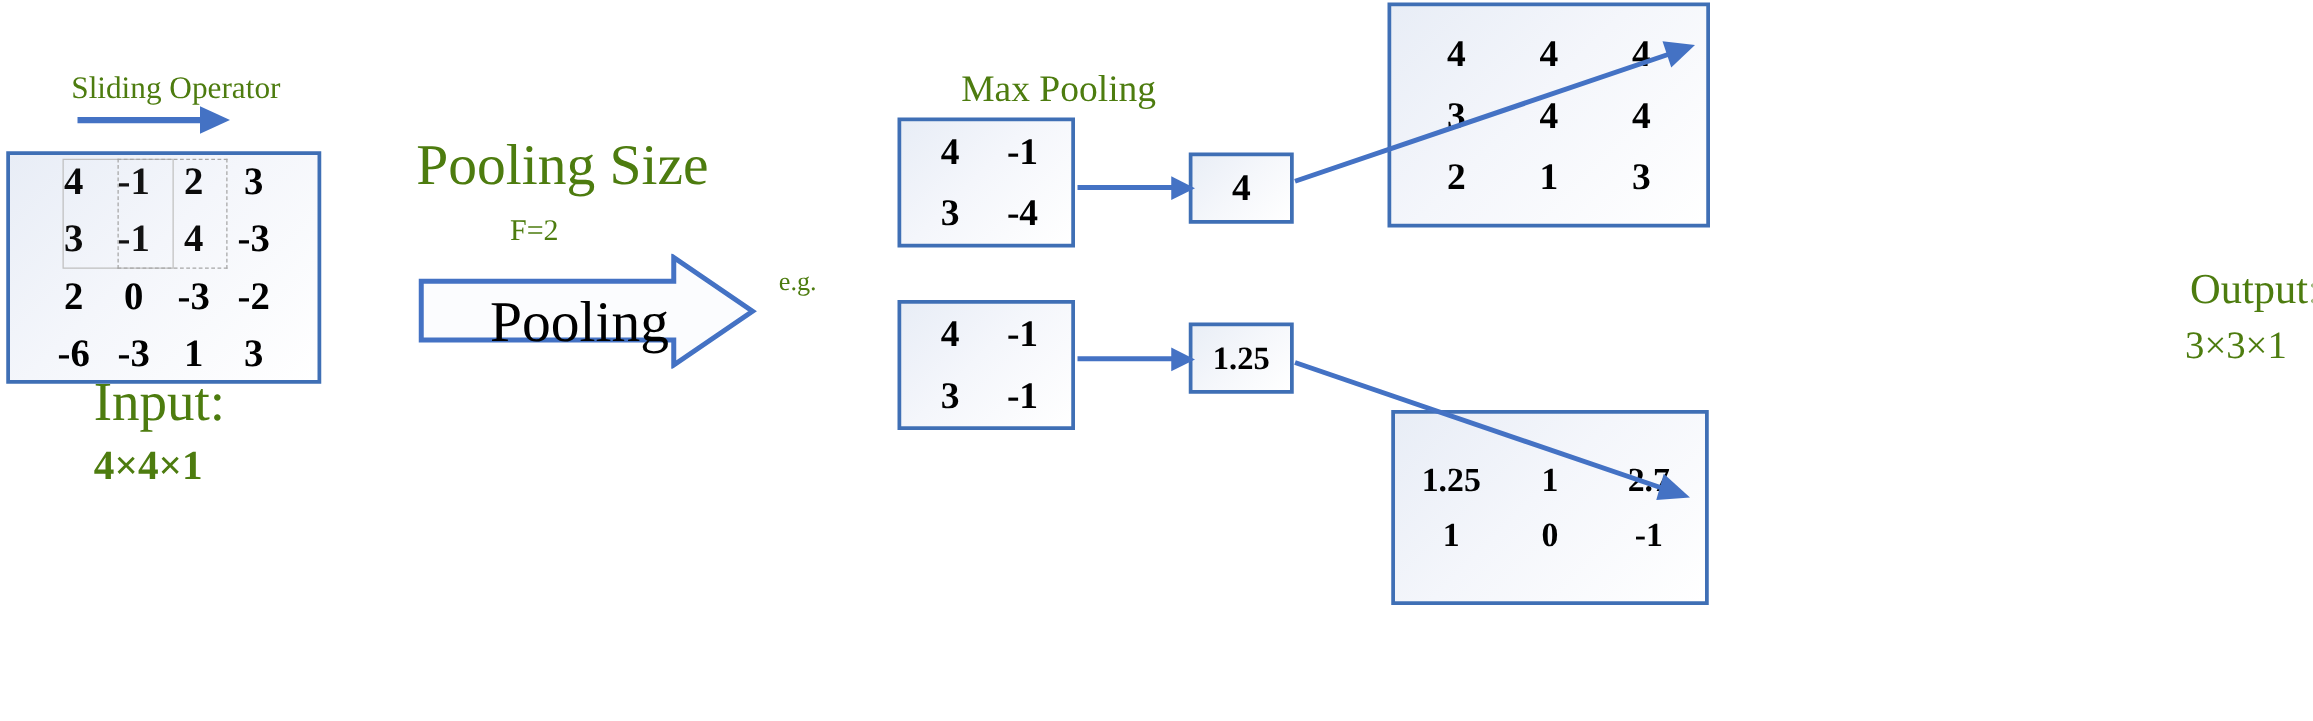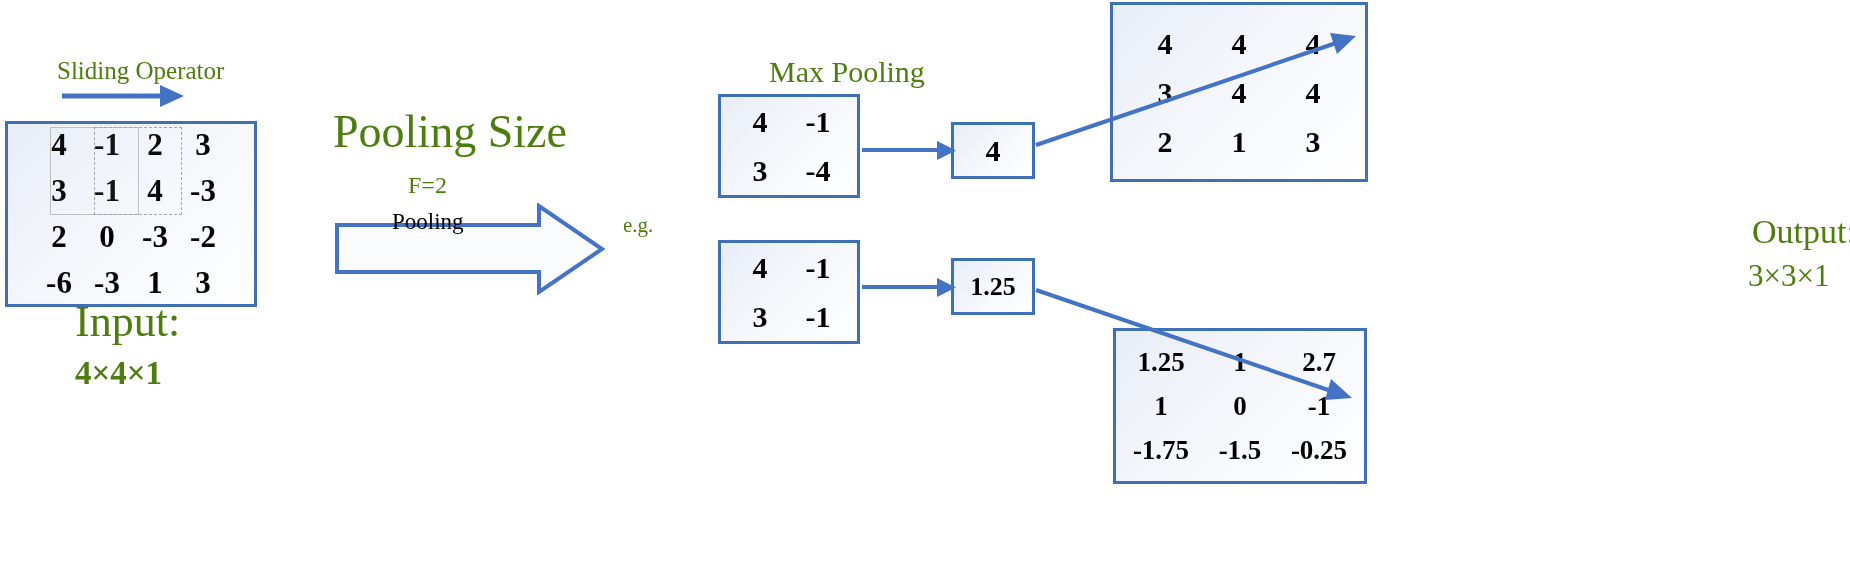--- a/index.html
+++ b/index.html
@@ -89,22 +89,22 @@
   #output-caption-1 { left: 1752px; top: 213px; font-size: 34px; }
   #output-caption-2 { left: 1748px; top: 258px; font-size: 31px; text-align: center; }
 
   
   #sliding-arrow { left: 60px; top: 83px; }
 
   
   #pooling-block-arrow { left: 334px; top: 203px; }
   #pooling-block-arrow-label {
     position: absolute;
-    left: 392px; top: 209px;
-    font-size: 23px;
+    left: 392px; top: 231px;
+    font-size: 46px;
     white-space: nowrap;
   }
 
   
   .box2 { width: 142px; height: 104px; }
   .box2 .mrow { height: 49px; }
   .box2 .mcell { width: 58px; font-size: 30px; line-height: 49px; }
   #max-input-box { left: 718px; top: 94px; }
   #avg-input-box { left: 718px; top: 240px; }
 
@@ -242,25 +242,20 @@
   <div class="mrow">
     <span class="mcell">1.25</span>
     <span class="mcell">1</span>
     <span class="mcell">2.7</span>
   </div>
   <div class="mrow">
     <span class="mcell">1</span>
     <span class="mcell">0</span>
     <span class="mcell">-1</span>
   </div>
-  <div class="mrow">
-    <span class="mcell">-1.75</span>
-    <span class="mcell">-1.5</span>
-    <span class="mcell">-0.25</span>
-  </div>
 </div>
 
 <div class="label-text" id="output-caption-1">Output:</div>
 <div class="label-text" id="output-caption-2">3×3×1</div>
 
 <svg id="connector-layer">
 
   <g>
     <line x1="862" y1="150" x2="940" y2="150" stroke="#4472c4" stroke-width="4"></line>
     <polygon points="937,141 956,150.5 937,160" fill="#4472c4"></polygon>

